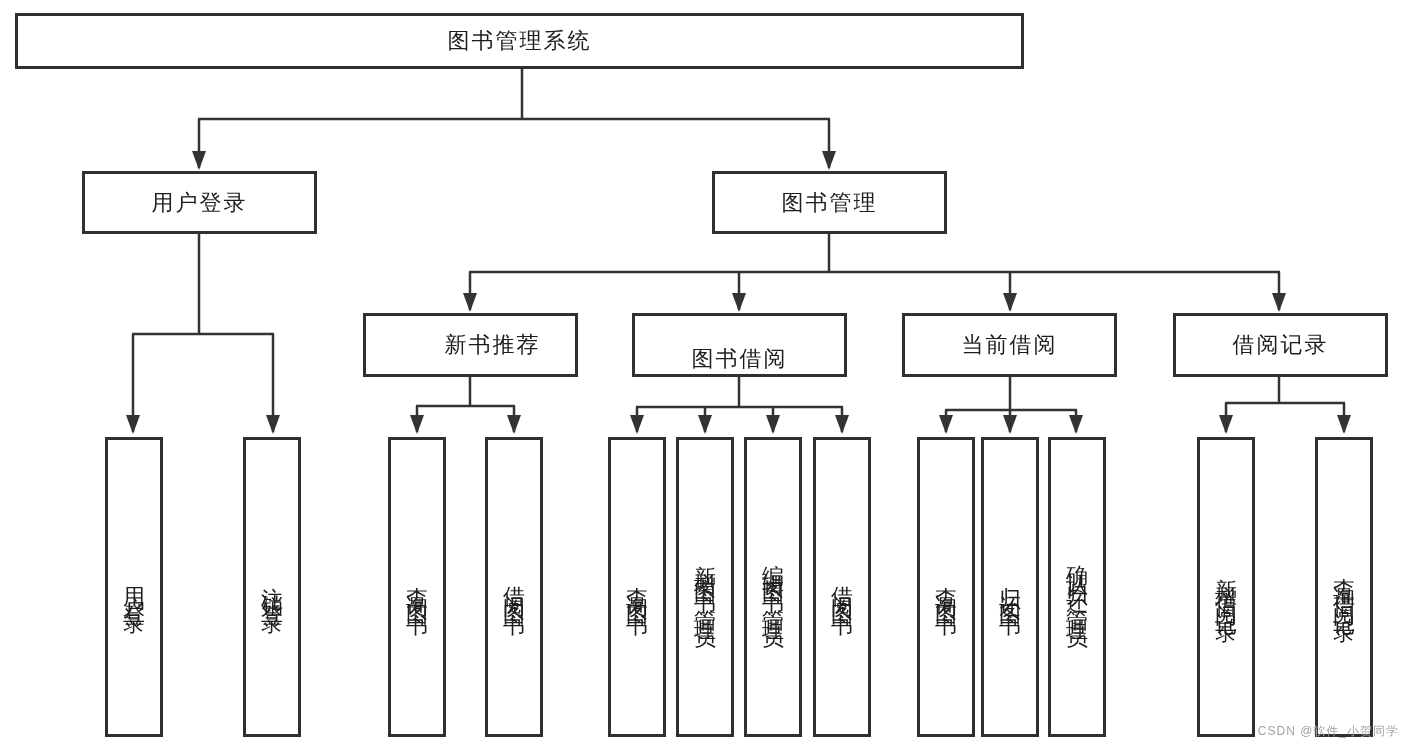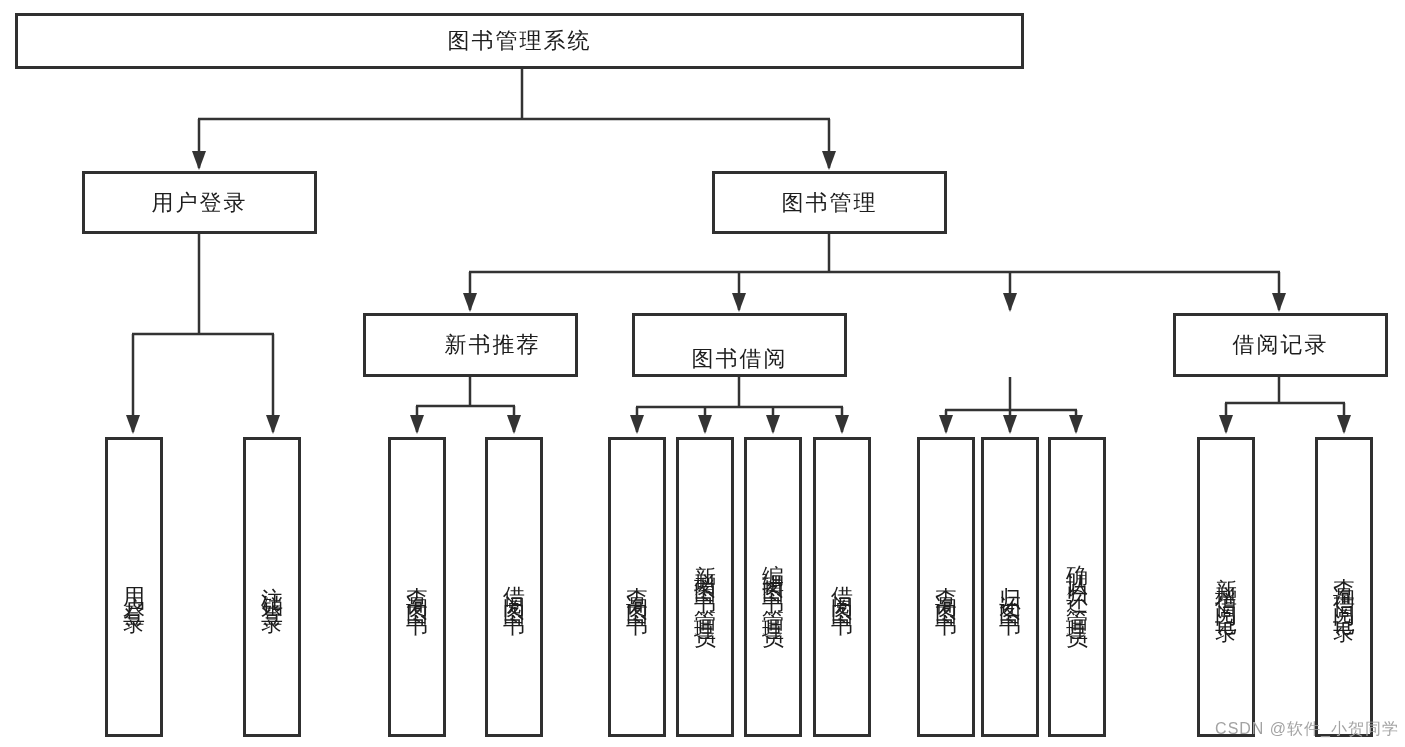--- a/index.html
+++ b/index.html
@@ -34,21 +34,21 @@
   #leaf-bb-add     {left:676px;}
   #leaf-bb-edit    {left:744px;}
   #leaf-bb-borrow  {left:813px;}
   #leaf-cb-query   {left:917px;}
   #leaf-cb-return  {left:981px;}
   #leaf-cb-confirm {left:1048px;}
   #leaf-br-add     {left:1197px;}
   #leaf-br-query   {left:1315px;}
   #watermark{
     position:absolute;right:6px;bottom:7px;z-index:5;
-    font-size:16px;letter-spacing:1px;color:#a3a3a3;white-space:nowrap;
+    font-size:12px;letter-spacing:1px;color:#a3a3a3;white-space:nowrap;
   }
 </style>
 </head>
 <body>
 
 <div id="canvas">
 
   <svg id="wires" width="1405" height="747" viewBox="0 0 1405 747" xmlns="http://www.w3.org/2000/svg">
     <defs>
       <marker id="ah" markerUnits="userSpaceOnUse" markerWidth="20" markerHeight="16" viewBox="0 0 20 16" refX="17" refY="8" orient="auto">
@@ -109,20 +109,23 @@
   <div id="mgmt" class="box">
     <span class="hlabel">图书管理</span>
   </div>
 
   <div id="newbook" class="box">
     <span class="hlabel">新书推荐</span>
   </div>
   <div id="borrow" class="box">
     <span class="hlabel">图书借阅</span>
   </div>
+  <div id="current" class="box">
+    <span class="hlabel">当前借阅</span>
+  </div>
   <div id="records" class="box">
     <span class="hlabel">借阅记录</span>
   </div>
 
   <div id="leaf-user-login" class="box leaf">
     <span class="vlabel">用户登录</span>
   </div>
   <div id="leaf-logout" class="box leaf">
     <span class="vlabel">注销登录</span>
   </div>

